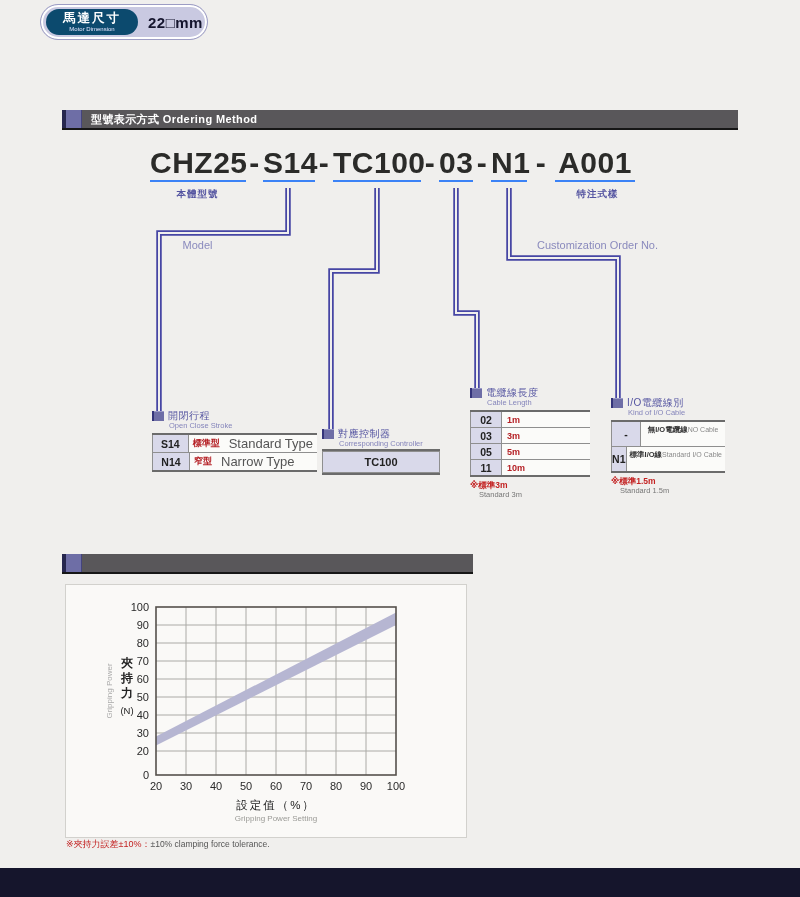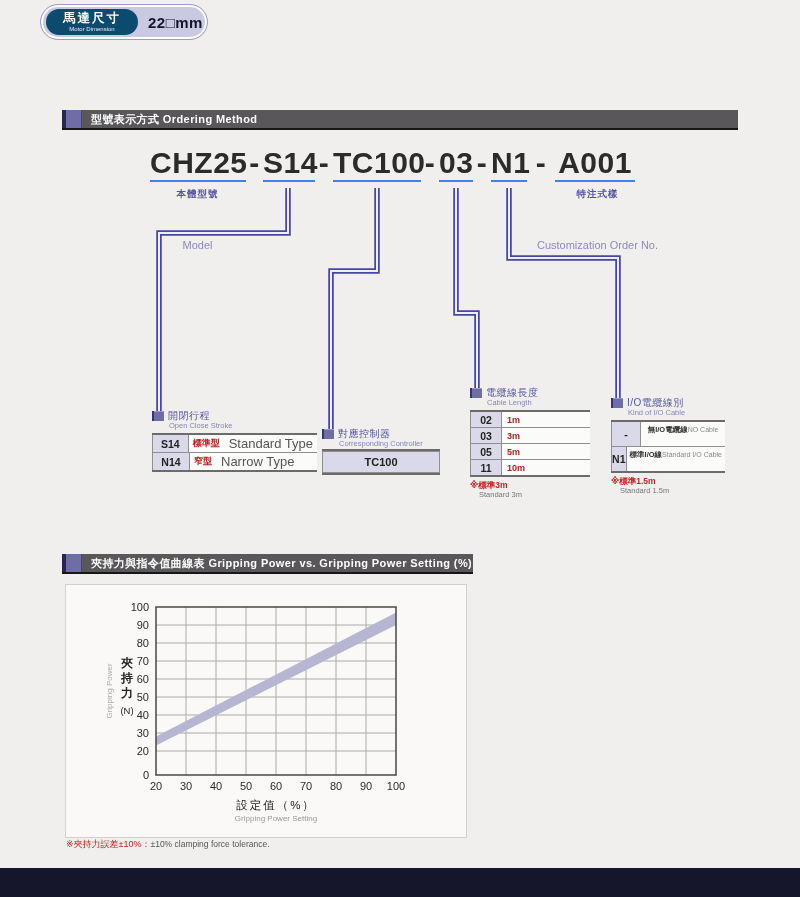--- a/index.html
+++ b/index.html
@@ -225,21 +225,20 @@
     </div>
   <div class="tnote">
     <span class="tnote-red">※標準1.5m</span>
     <span class="tnote-en">Standard 1.5m</span>
   </div>
 </div>
 
 <div class="abs bar bar2">
   <span class="bar-edge"></span>
   <span class="bar-accent"></span>
-  <span class="bar-text">夾持力與指令值曲線表  Gripping Power vs. Gripping Power Setting (%)</span>
 </div>
 
 <div class="abs chart-panel">
   <svg id="chart-svg" width="340" height="240" viewBox="0 0 340 240">
       <line x1="90" y1="12" x2="90" y2="180" stroke="#abaaa6" stroke-width="1"></line>
       <line x1="120" y1="12" x2="120" y2="180" stroke="#abaaa6" stroke-width="1"></line>
       <line x1="150" y1="12" x2="150" y2="180" stroke="#abaaa6" stroke-width="1"></line>
       <line x1="180" y1="12" x2="180" y2="180" stroke="#abaaa6" stroke-width="1"></line>
       <line x1="210" y1="12" x2="210" y2="180" stroke="#abaaa6" stroke-width="1"></line>
       <line x1="240" y1="12" x2="240" y2="180" stroke="#abaaa6" stroke-width="1"></line>

